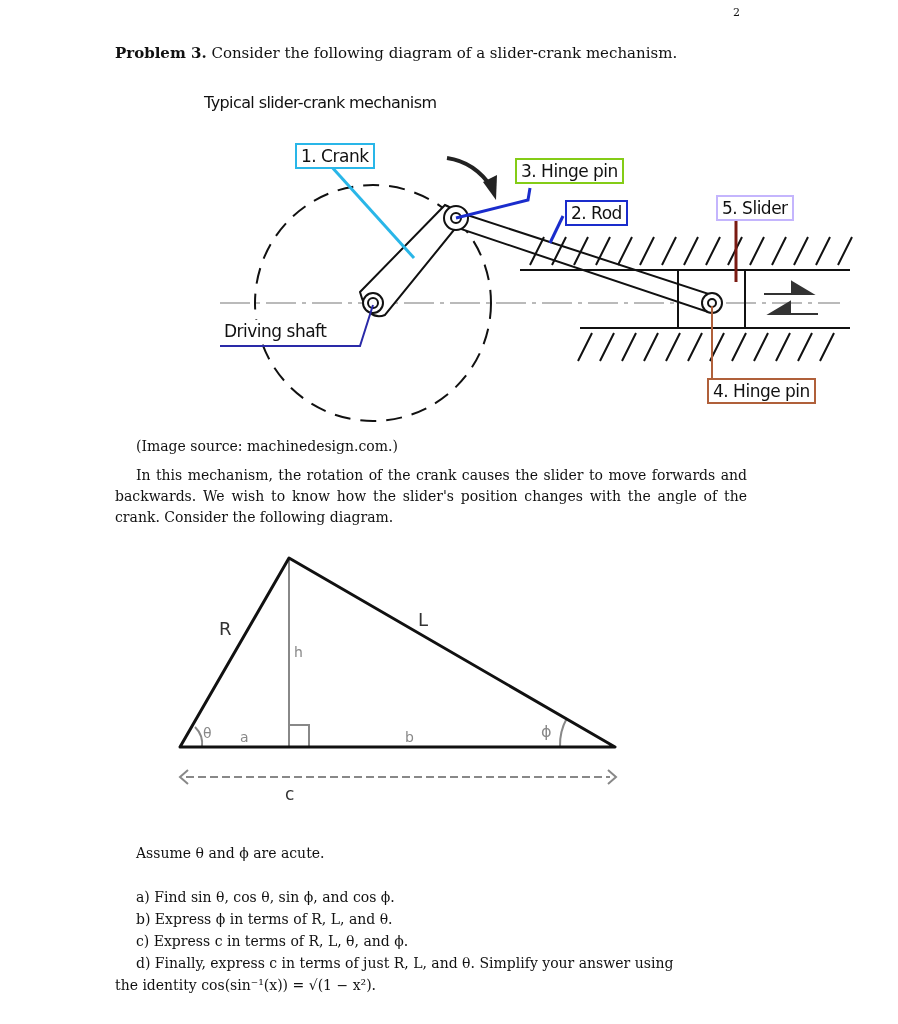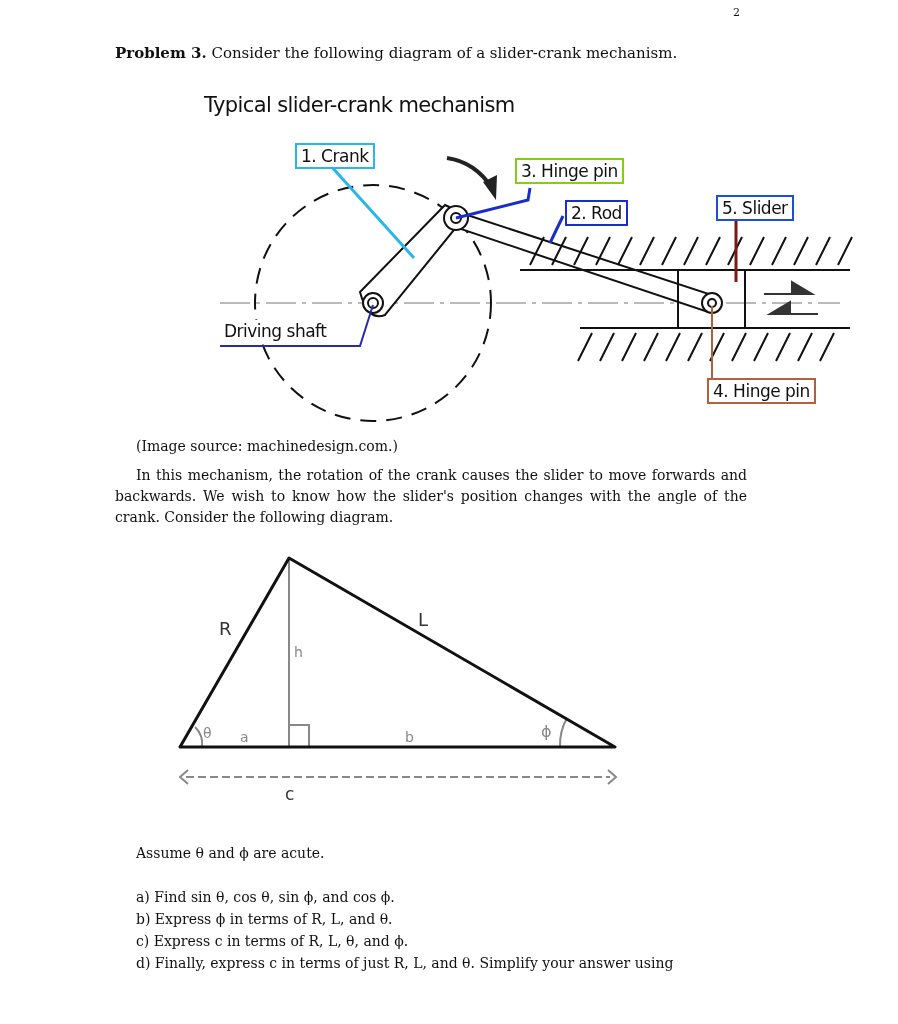--- a/index.html
+++ b/index.html
@@ -2,21 +2,21 @@
 <html><head>
 <meta charset="utf-8">
 <style>
   html, body { margin: 0; padding: 0; background: #ffffff; }
   body { width: 898px; height: 1024px; position: relative; overflow: hidden;
          font-family: "DejaVu Serif", serif; color: #111; }
   .page-num { position: absolute; left: 733px; top: 6px; font-size: 11px; }
   .problem { position: absolute; left: 115px; top: 44px; font-size: 15px; }
   .problem b { font-weight: bold; margin-top: 44px; }
   .fig-title { position: absolute; left: 204px; top: 93px; font-family: "DejaVu Sans", sans-serif;
-               font-size: 21px; letter-spacing: -0.6px; }
+               font-size: 16px; letter-spacing: -0.6px; }
   svg.mech { position: absolute; left: 200px; top: 130px; }
   .lbl { position: absolute; font-family: "DejaVu Sans", sans-serif; font-size: 17px;
          letter-spacing: -0.5px; background: #fff; padding: 0 4px; line-height: 22px; white-space: nowrap; }
   .src { position: absolute; left: 136px; top: 438px; font-size: 14px; }
   .para { position: absolute; left: 115px; top: 465px; width: 632px; font-size: 14px; line-height: 21px;
           text-indent: 21px; text-align: justify; }
   svg.tri { position: absolute; left: 160px; top: 540px; }
   .qs { position: absolute; left: 115px; top: 842px; width: 632px; font-size: 14px; line-height: 22px; }
   .qs .assume { padding-left: 21px; margin-bottom: 22px; }
   .qs .q { padding-left: 21px; }
@@ -82,21 +82,21 @@
   <path d="M256 88 L328 70 L330 58" fill="none" stroke="#1a2ccc" stroke-width="3"></path>
   <path d="M350 113 L363 86" fill="none" stroke="#1a2ccc" stroke-width="3"></path>
   <line x1="536" y1="88" x2="536" y2="152" stroke="#7a1a12" stroke-width="3"></line>
   <path d="M173 175 L160 216 L20 216" fill="none" stroke="#2a2aa8" stroke-width="2"></path>
   <line x1="512" y1="176" x2="512" y2="248" stroke="#b0603a" stroke-width="2"></line>
 </svg>
 
 <div class="lbl" style="left:295px; top:143px; border:2px solid #29b6e8;">1. Crank</div>
 <div class="lbl" style="left:515px; top:158px; border:2px solid #84cc16;">3. Hinge pin</div>
 <div class="lbl" style="left:565px; top:200px; border:2px solid #1a2ccc;">2. Rod</div>
-<div class="lbl" style="left:716px; top:195px; border:2px solid #1d4ed8;">5. Slider</div>
+<div class="lbl" style="left:716px; top:195px; border:2px solid #c4b5fd;">5. Slider</div>
 <div class="lbl" style="left:222px; top:320px; padding:0 2px;">Driving shaft</div>
 <div class="lbl" style="left:707px; top:378px; border:2px solid #b0603a;">4. Hinge pin</div>
 
 <div class="src">(Image source: machinedesign.com.)</div>
 <div class="para">In this mechanism, the rotation of the crank causes the slider to move forwards and backwards. We wish to know how the slider's position changes with the angle of the crank. Consider the following diagram.</div>
 
 <svg class="tri" width="480" height="280" viewBox="0 0 480 280">
   <line x1="129" y1="18" x2="129" y2="207" stroke="#888" stroke-width="2"></line>
   <path d="M129 185 L149 185 L149 207" fill="none" stroke="#888" stroke-width="2"></path>
   <path d="M42 207 A24 24 0 0 0 35 187" fill="none" stroke="#888" stroke-width="2"></path>
@@ -116,13 +116,14 @@
     <text x="125" y="260" font-size="17" fill="#333">c</text>
   </g>
 </svg>
 
 <div class="qs">
   <div class="assume">Assume θ and ϕ are acute.</div>
   <div class="q">a) Find sin θ, cos θ, sin ϕ, and cos ϕ.</div>
   <div class="q">b) Express ϕ in terms of R, L, and θ.</div>
   <div class="q">c) Express c in terms of R, L, θ, and ϕ.</div>
   <div class="q">d) Finally, express c in terms of just R, L, and θ. Simplify your answer using</div>
+  <div class="cont">the identity cos(sin⁻¹(x)) = √(1 − x²).</div>
 </div>
 
 </body></html>

